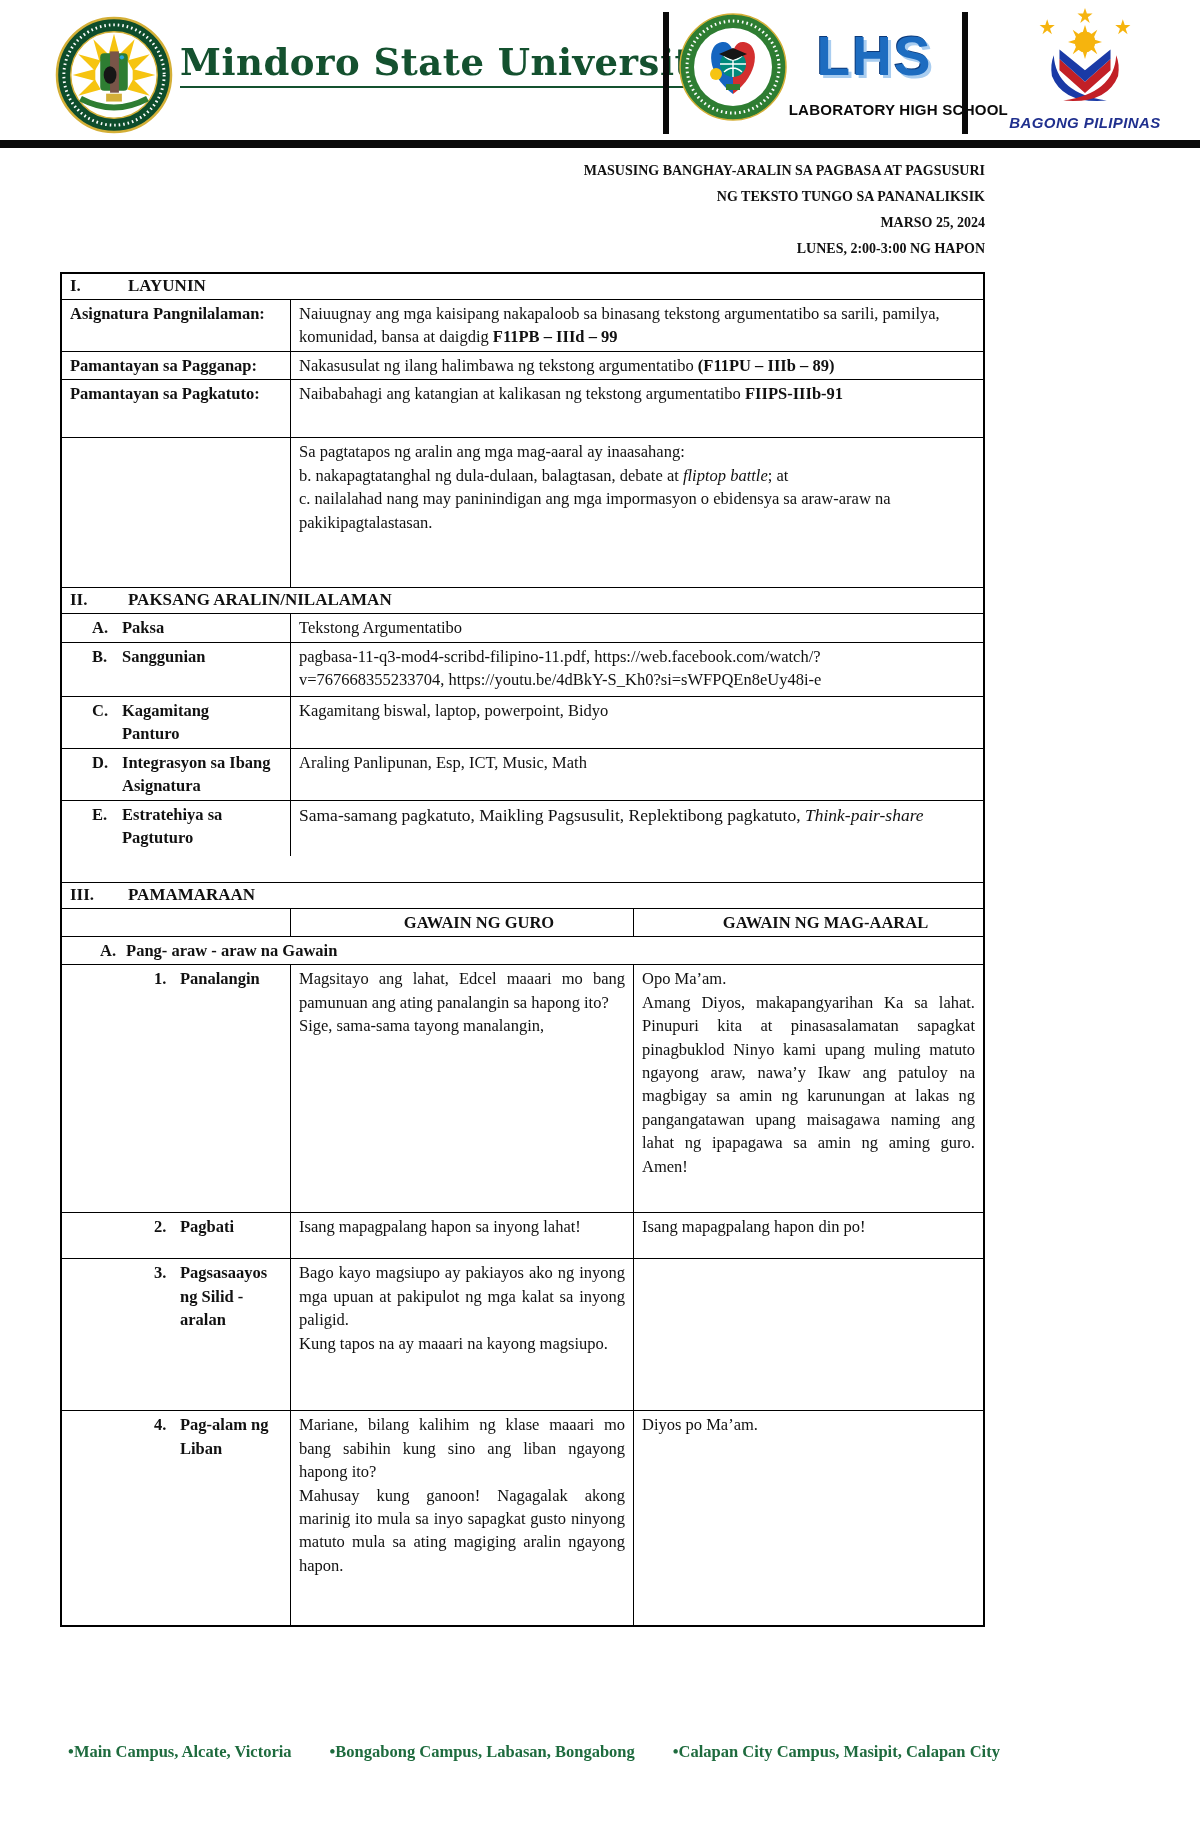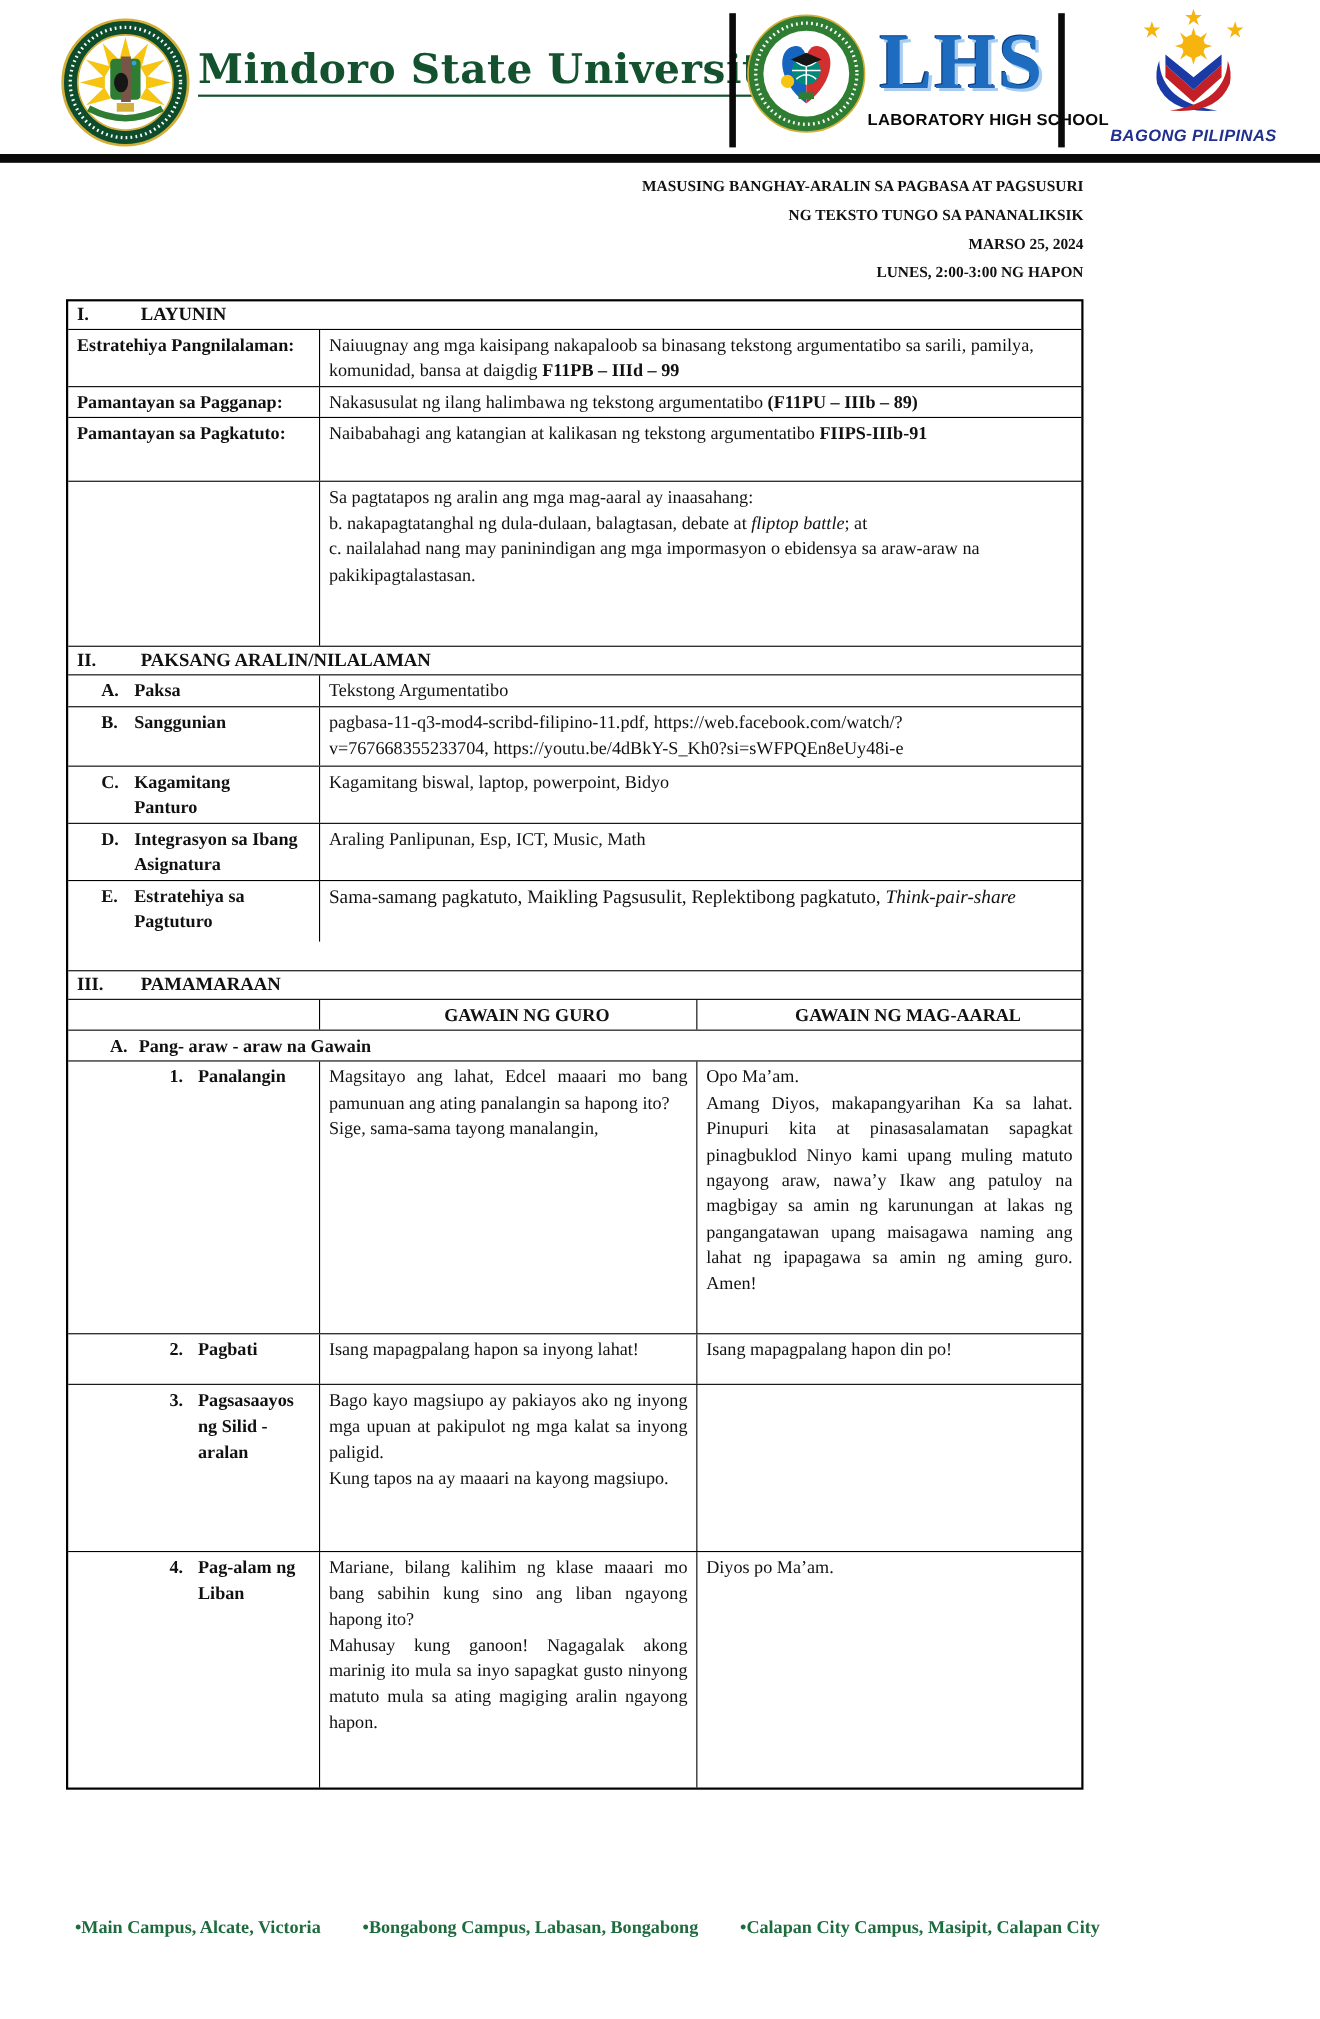--- a/index.html
+++ b/index.html
@@ -10,21 +10,21 @@
   .header { position:absolute; left:0; top:0; width:1200px; height:140px; }
   .minsu-seal { position:absolute; left:55px; top:16px; }
   .univ-block { position:absolute; left:180px; top:40px; }
   .univ-name { font-family:"DejaVu Serif","Liberation Serif",serif; font-size:37px; font-weight:bold;
                color:#14512f; border-bottom:2px solid #14512f; padding-bottom:2px; display:inline-block; letter-spacing:.5px; }
   .univ-addr { font-size:18px; color:#1b4d33; margin-top:3px; font-family:"Liberation Serif",serif; }
   .vbar { position:absolute; top:12px; width:6px; height:122px; background:#0a0a0a; }
   .vbar1 { left:663px; } .vbar2 { left:962px; }
   .lhs-seal { position:absolute; left:678px; top:12px; }
   .lhs-word { position:absolute; left:792px; top:14px; width:165px; text-align:center; }
-  .lhs-acronym { font-family:Liberation Serif, serif; font-weight:bold; font-size:72px; line-height:84px;
+  .lhs-acronym { font-family:Liberation Sans, sans-serif; font-weight:bold; font-size:55px; line-height:84px;
                  color:#1d6cc0; text-shadow:3px 3px 0 #a9cdf0, -1px -1px 0 #0d3a7a; letter-spacing:2px; }
   .lhs-name { font-family:"Liberation Sans",sans-serif; font-weight:bold; font-size:14.5px; color:#0a0a0a;
               letter-spacing:.2px; transform:scaleX(1.04); margin-top:4px; white-space:nowrap; }
   .bagong { position:absolute; left:985px; top:6px; width:200px; text-align:center; }
   .bagong-word { font-family:"Liberation Sans",sans-serif; font-weight:bold; font-style:italic; font-size:15px;
                  color:#20308e; letter-spacing:.4px; margin-top:0px; white-space:nowrap; }
   .hrule { position:absolute; left:0; top:140px; width:1200px; height:8px; background:#0a0a0a; }
 
   
   .titleblock { position:absolute; left:60px; top:158px; width:925px; text-align:right;
@@ -178,21 +178,21 @@
   <div class="lesson-table">
 
     <div class="trow rh-head1">
       <div class="sec-head" style="flex:1">
         <span class="sec-num">I.</span>
         <span>LAYUNIN</span>
       </div>
     </div>
 
     <div class="trow rh-pang">
-      <div class="cell c-label lbl">Estratehiya Pangnilalaman:</div>
+      <div class="cell c-label lbl">Asignatura Pangnilalaman:</div>
       <div class="cell c-rest">
         <span>Naiuugnay ang mga kaisipang nakapaloob sa binasang tekstong argumentatibo sa sarili, pamilya, komunidad, bansa at daigdig </span><span class="b">F11PB – IIId – 99</span>
       </div>
     </div>
 
     <div class="trow rh-pagg">
       <div class="cell c-label lbl">Pamantayan sa Pagganap:</div>
       <div class="cell c-rest">
         <span>Nakasusulat ng ilang halimbawa ng tekstong argumentatibo </span><span class="b">(F11PU – IIIb – 89)</span>
       </div>

